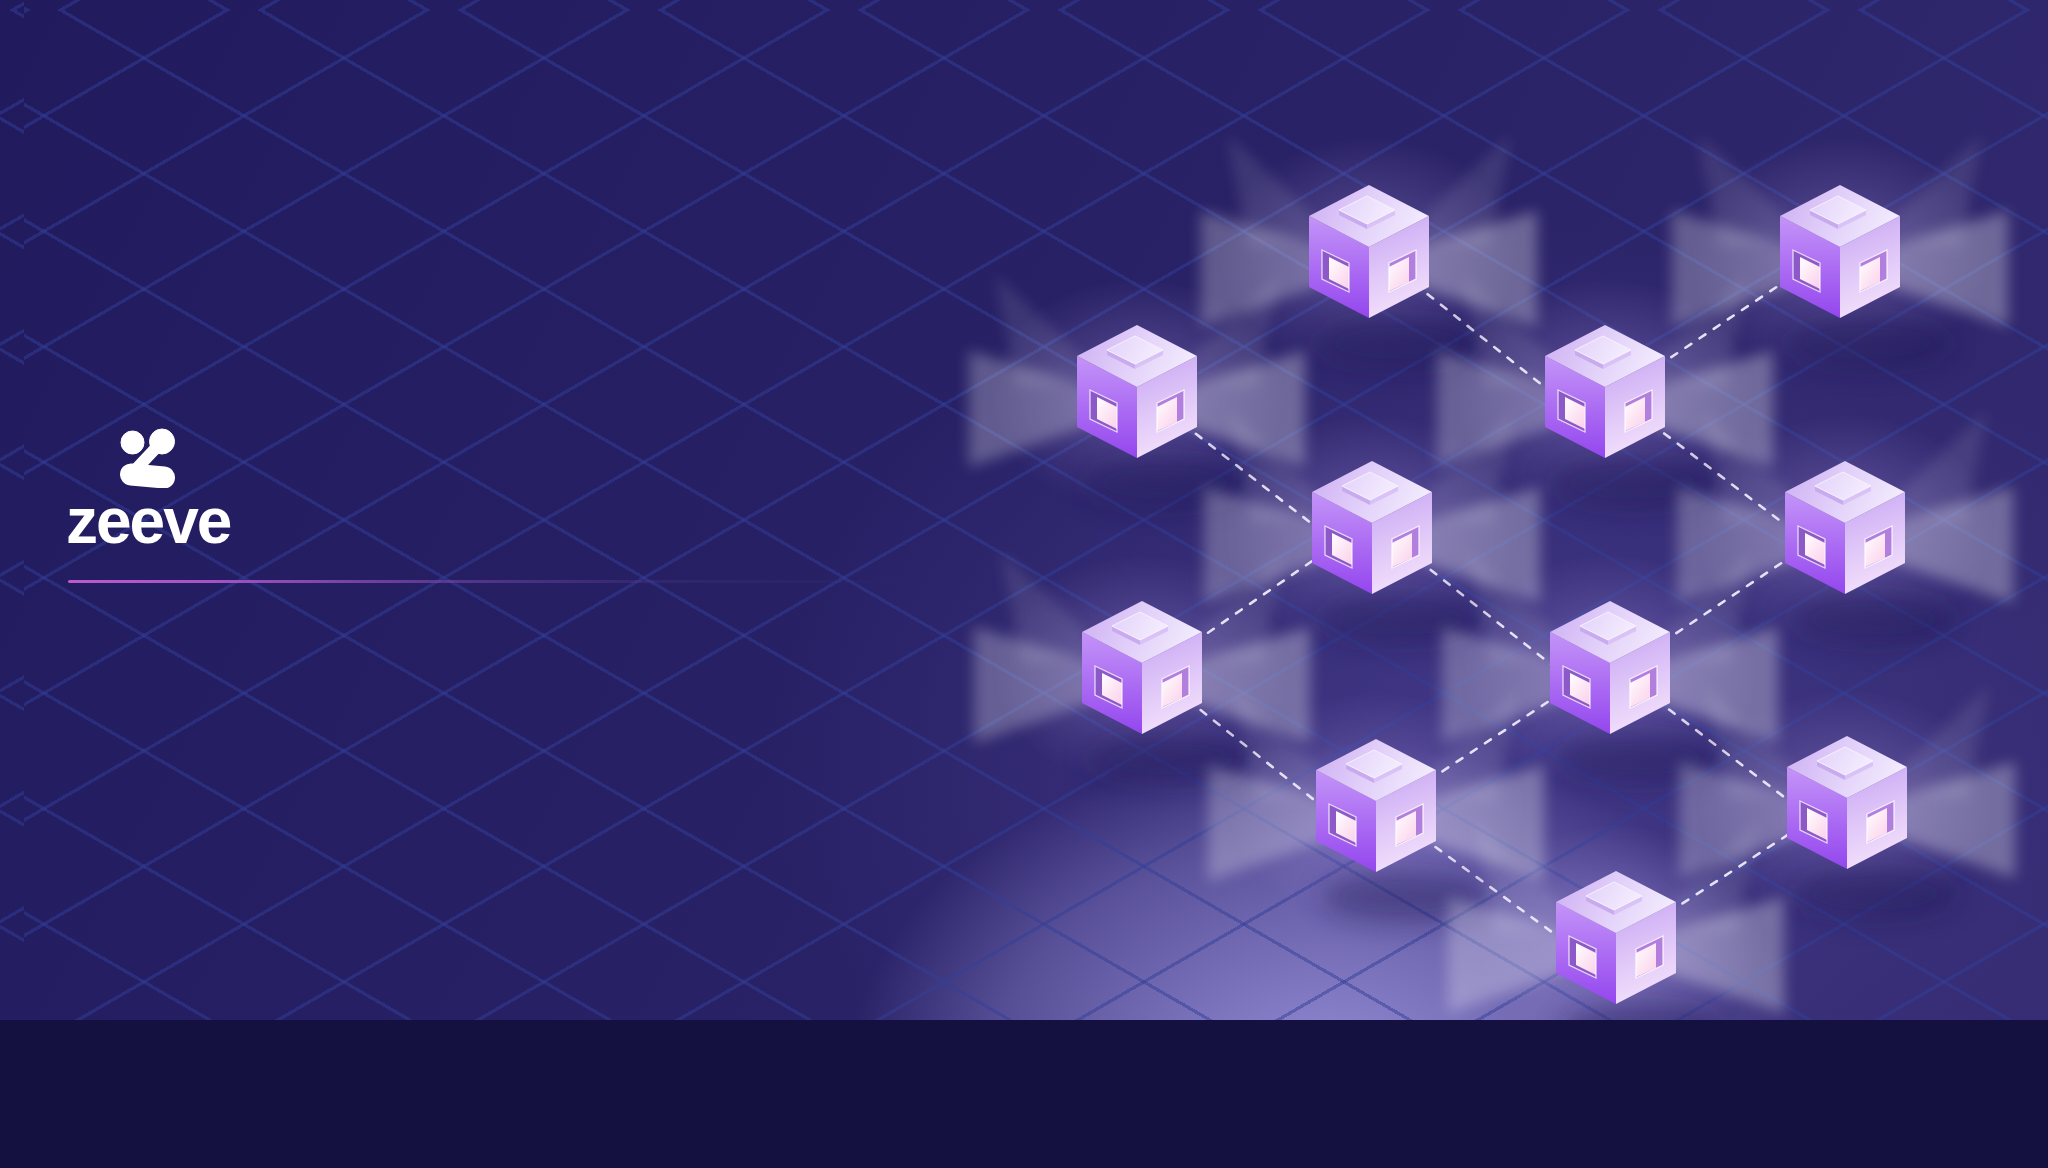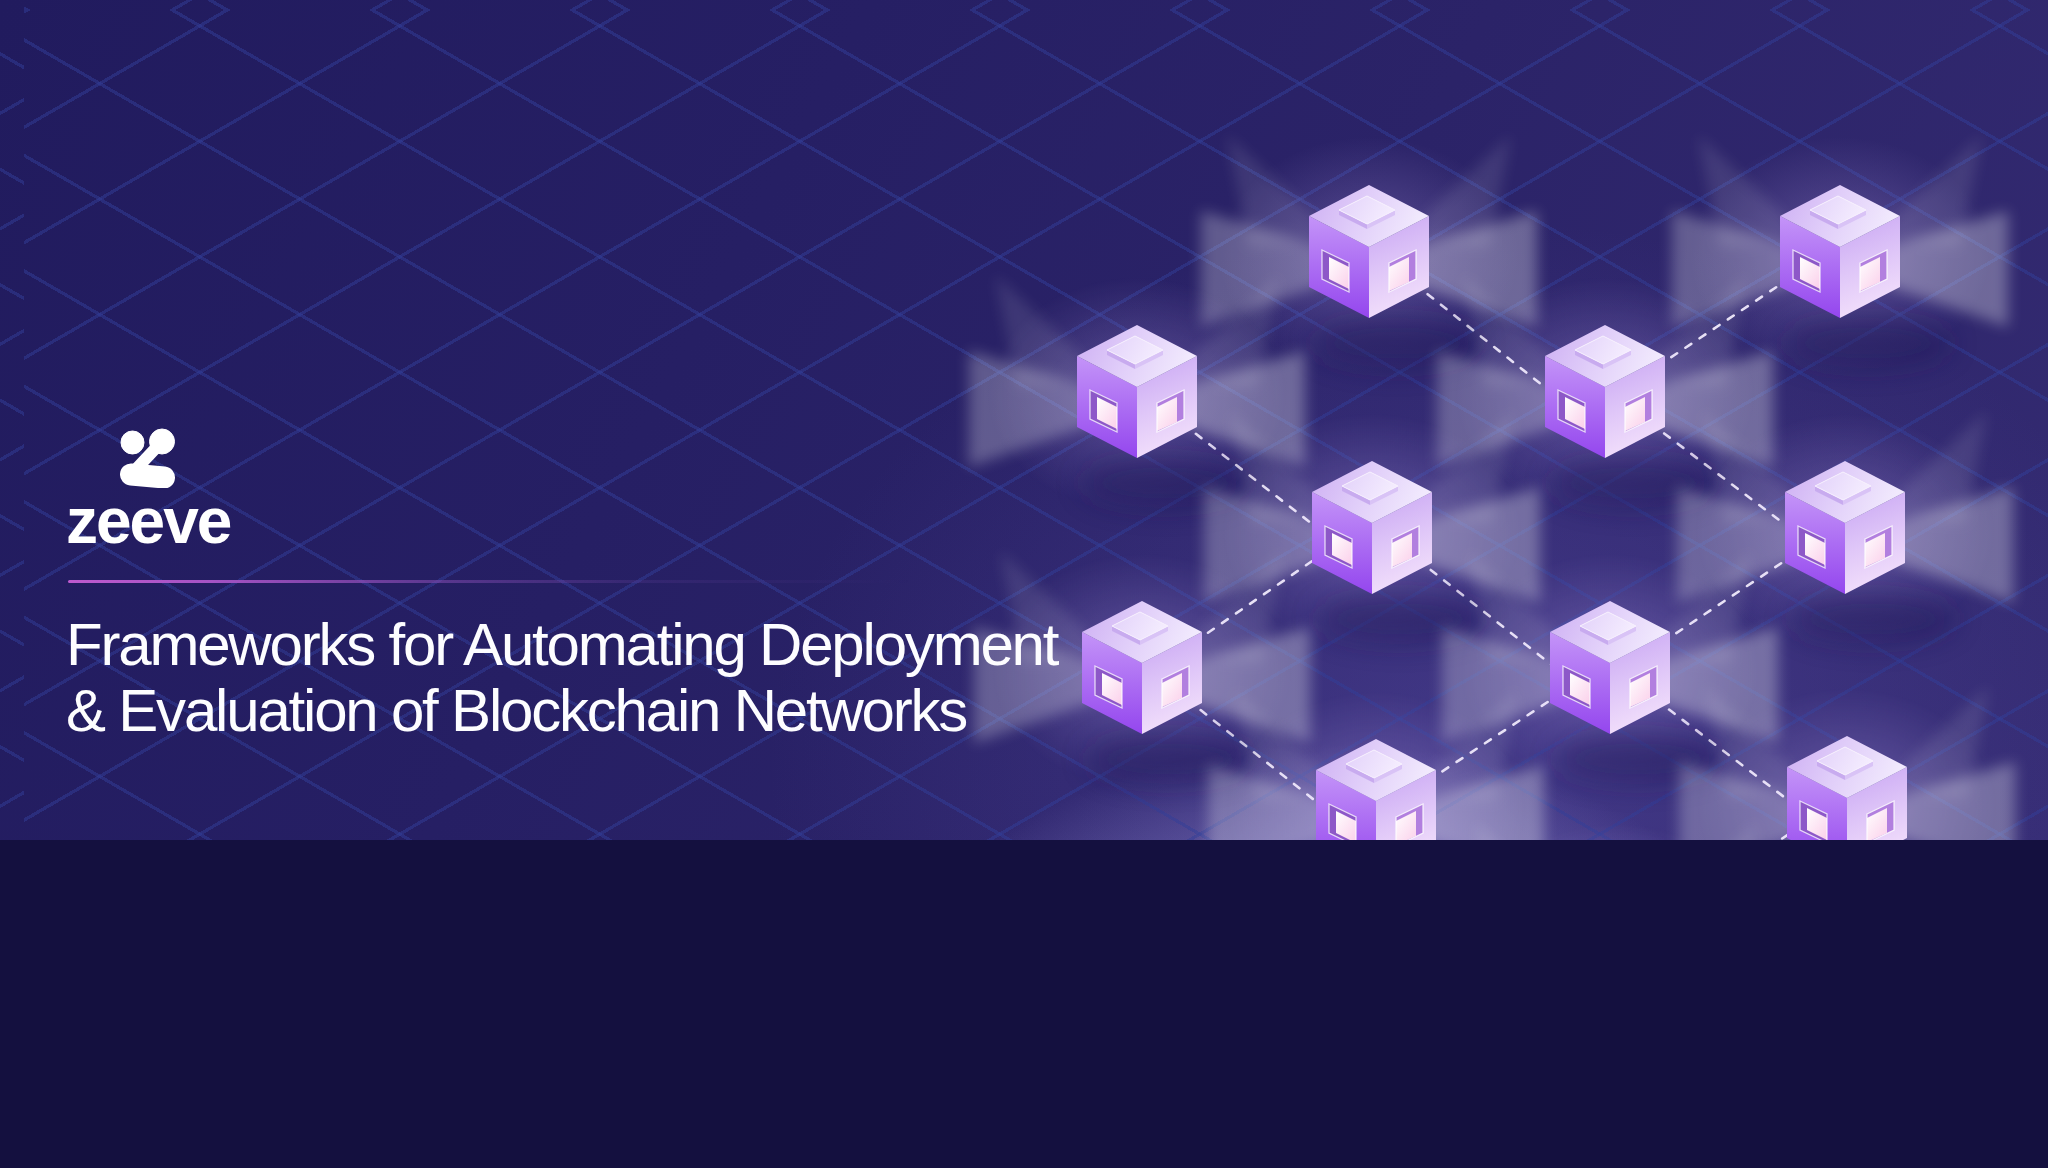--- a/index.html
+++ b/index.html
@@ -1,17 +1,17 @@
 <!DOCTYPE html>
 <html><head>
 <meta charset="utf-8">
 <style>
   html,body{margin:0;padding:0;background:#14103f;}
   .canvas{
-    position:relative;width:2048px;height:840px;overflow:hidden;
+    position:relative;width:2048px;height:1020px;overflow:hidden;
     font-family:"Liberation Sans",sans-serif;
     background:
       radial-gradient(620px 430px at 1330px 1080px, rgba(155,147,219,.95), rgba(150,142,214,.38) 55%, rgba(150,142,214,0) 78%),
       radial-gradient(950px 720px at 1480px 760px, rgba(99,86,180,.38), rgba(99,86,180,0) 75%),
       radial-gradient(150% 150% at 48% 42%, rgba(0,0,0,0) 55%, rgba(12,8,48,.30) 100%),
       linear-gradient(118deg,#211b5e 0%,#261f64 35%,#2b2368 60%,#342b72 100%);
   }
   .grid{
     position:absolute;inset:0;
     background:
@@ -431,18 +431,14 @@
 
   <div class="left-panel">
     <svg class="logo-mark" viewBox="0 0 58 59">
       <circle cx="12.5" cy="14" r="11.5" stroke="none"></circle>
       <line x1="42" y1="13" x2="11" y2="46" stroke-width="12" stroke-linecap="round" fill="none"></line>
       <line x1="11" y1="46" x2="44" y2="49" stroke-width="22" stroke-linecap="round" fill="none"></line>
       <circle cx="42" cy="13" r="12.5" stroke="none"></circle>
     </svg>
     <div class="wordmark">zeeve</div>
     <div class="divider"></div>
-    <h1 class="title" style="margin:0;">
-      <span>Frameworks for Automating Deployment</span><br>
-      <span>&amp; Evaluation of Blockchain Networks</span>
-    </h1>
   </div>
 </div>
 
 </body></html>

